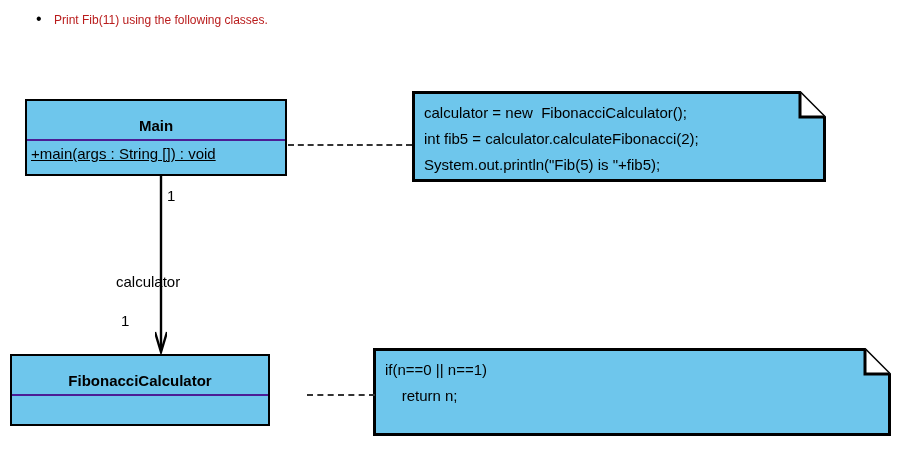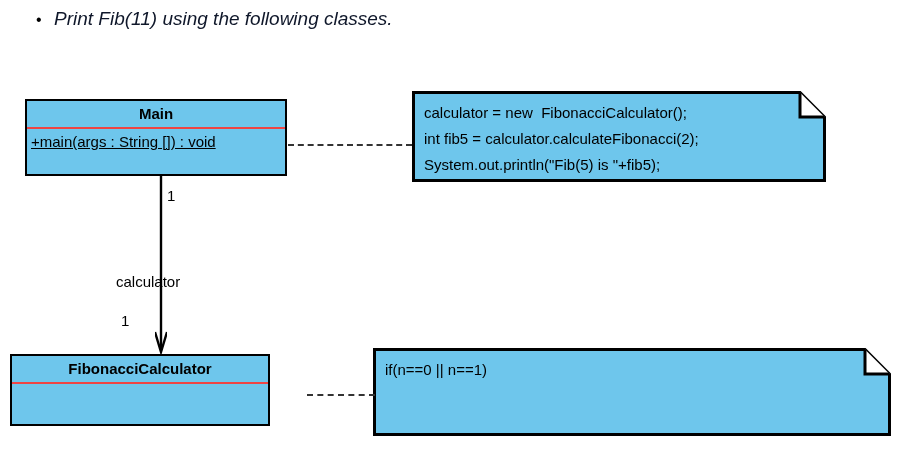--- a/index.html
+++ b/index.html
@@ -24,40 +24,39 @@
     display: flex;
     align-items: baseline;
   }
   #bullet-marker {
     width: 18px;
     font-size: 16px;
     line-height: 22px;
     color: #000;
   }
   #bullet-text {
-    font-size: 19px;
+    font-size: 12px;
     line-height: 22px;
     white-space: nowrap;
-    color: #0f172a;
-    font-style: italic;
+    color: #b91c1c;
   }
 
   
   .uml-class {
     position: absolute;
     background: #6EC6EC;
     border: 2px solid #000000;
     box-sizing: border-box;
   }
   .uml-class .class-title {
     text-align: center;
     font-weight: bold;
     font-size: 15px;
-    padding: 4px 0 5px 0;
-    border-bottom: 2px solid #ef4444;
+    padding: 16px 0 5px 0;
+    border-bottom: 2px solid #4c1d95;
     white-space: nowrap;
   }
   .uml-class .class-members {
     padding: 3px 20px 12px 4px;
   }
   .uml-class .member {
     font-size: 15px;
     white-space: nowrap;
     line-height: 20px;
   }
@@ -163,20 +162,21 @@
   </div>
 </div>
 
 <div id="note-fib" class="uml-note">
   <svg width="518" height="88" viewBox="0 0 518 88">
     <path d="M1.5,1.5 H492 L516.5,26 V86.5 H1.5 Z" fill="#6EC6EC" stroke="#000000" stroke-width="3"></path>
     <path d="M492,1.5 V26 H516.5" fill="#ffffff" stroke="#000000" stroke-width="3"></path>
   </svg>
   <div class="note-body">
     <div class="note-line">if(n==0 || n==1)</div>
+    <div class="note-line">    return n;</div>
   </div>
 </div>
 
 <div id="connector-main-note" class="dashed-connector"></div>
 <div id="connector-fib-note" class="dashed-connector"></div>
 
 <svg id="association-line" viewBox="0 0 12 180">
   <line x1="6" y1="0" x2="6" y2="174" stroke="#000000" stroke-width="2.4"></line>
   <polyline points="0,156 6,176 12,156" fill="none" stroke="#000000" stroke-width="2.4"></polyline>
 </svg>

